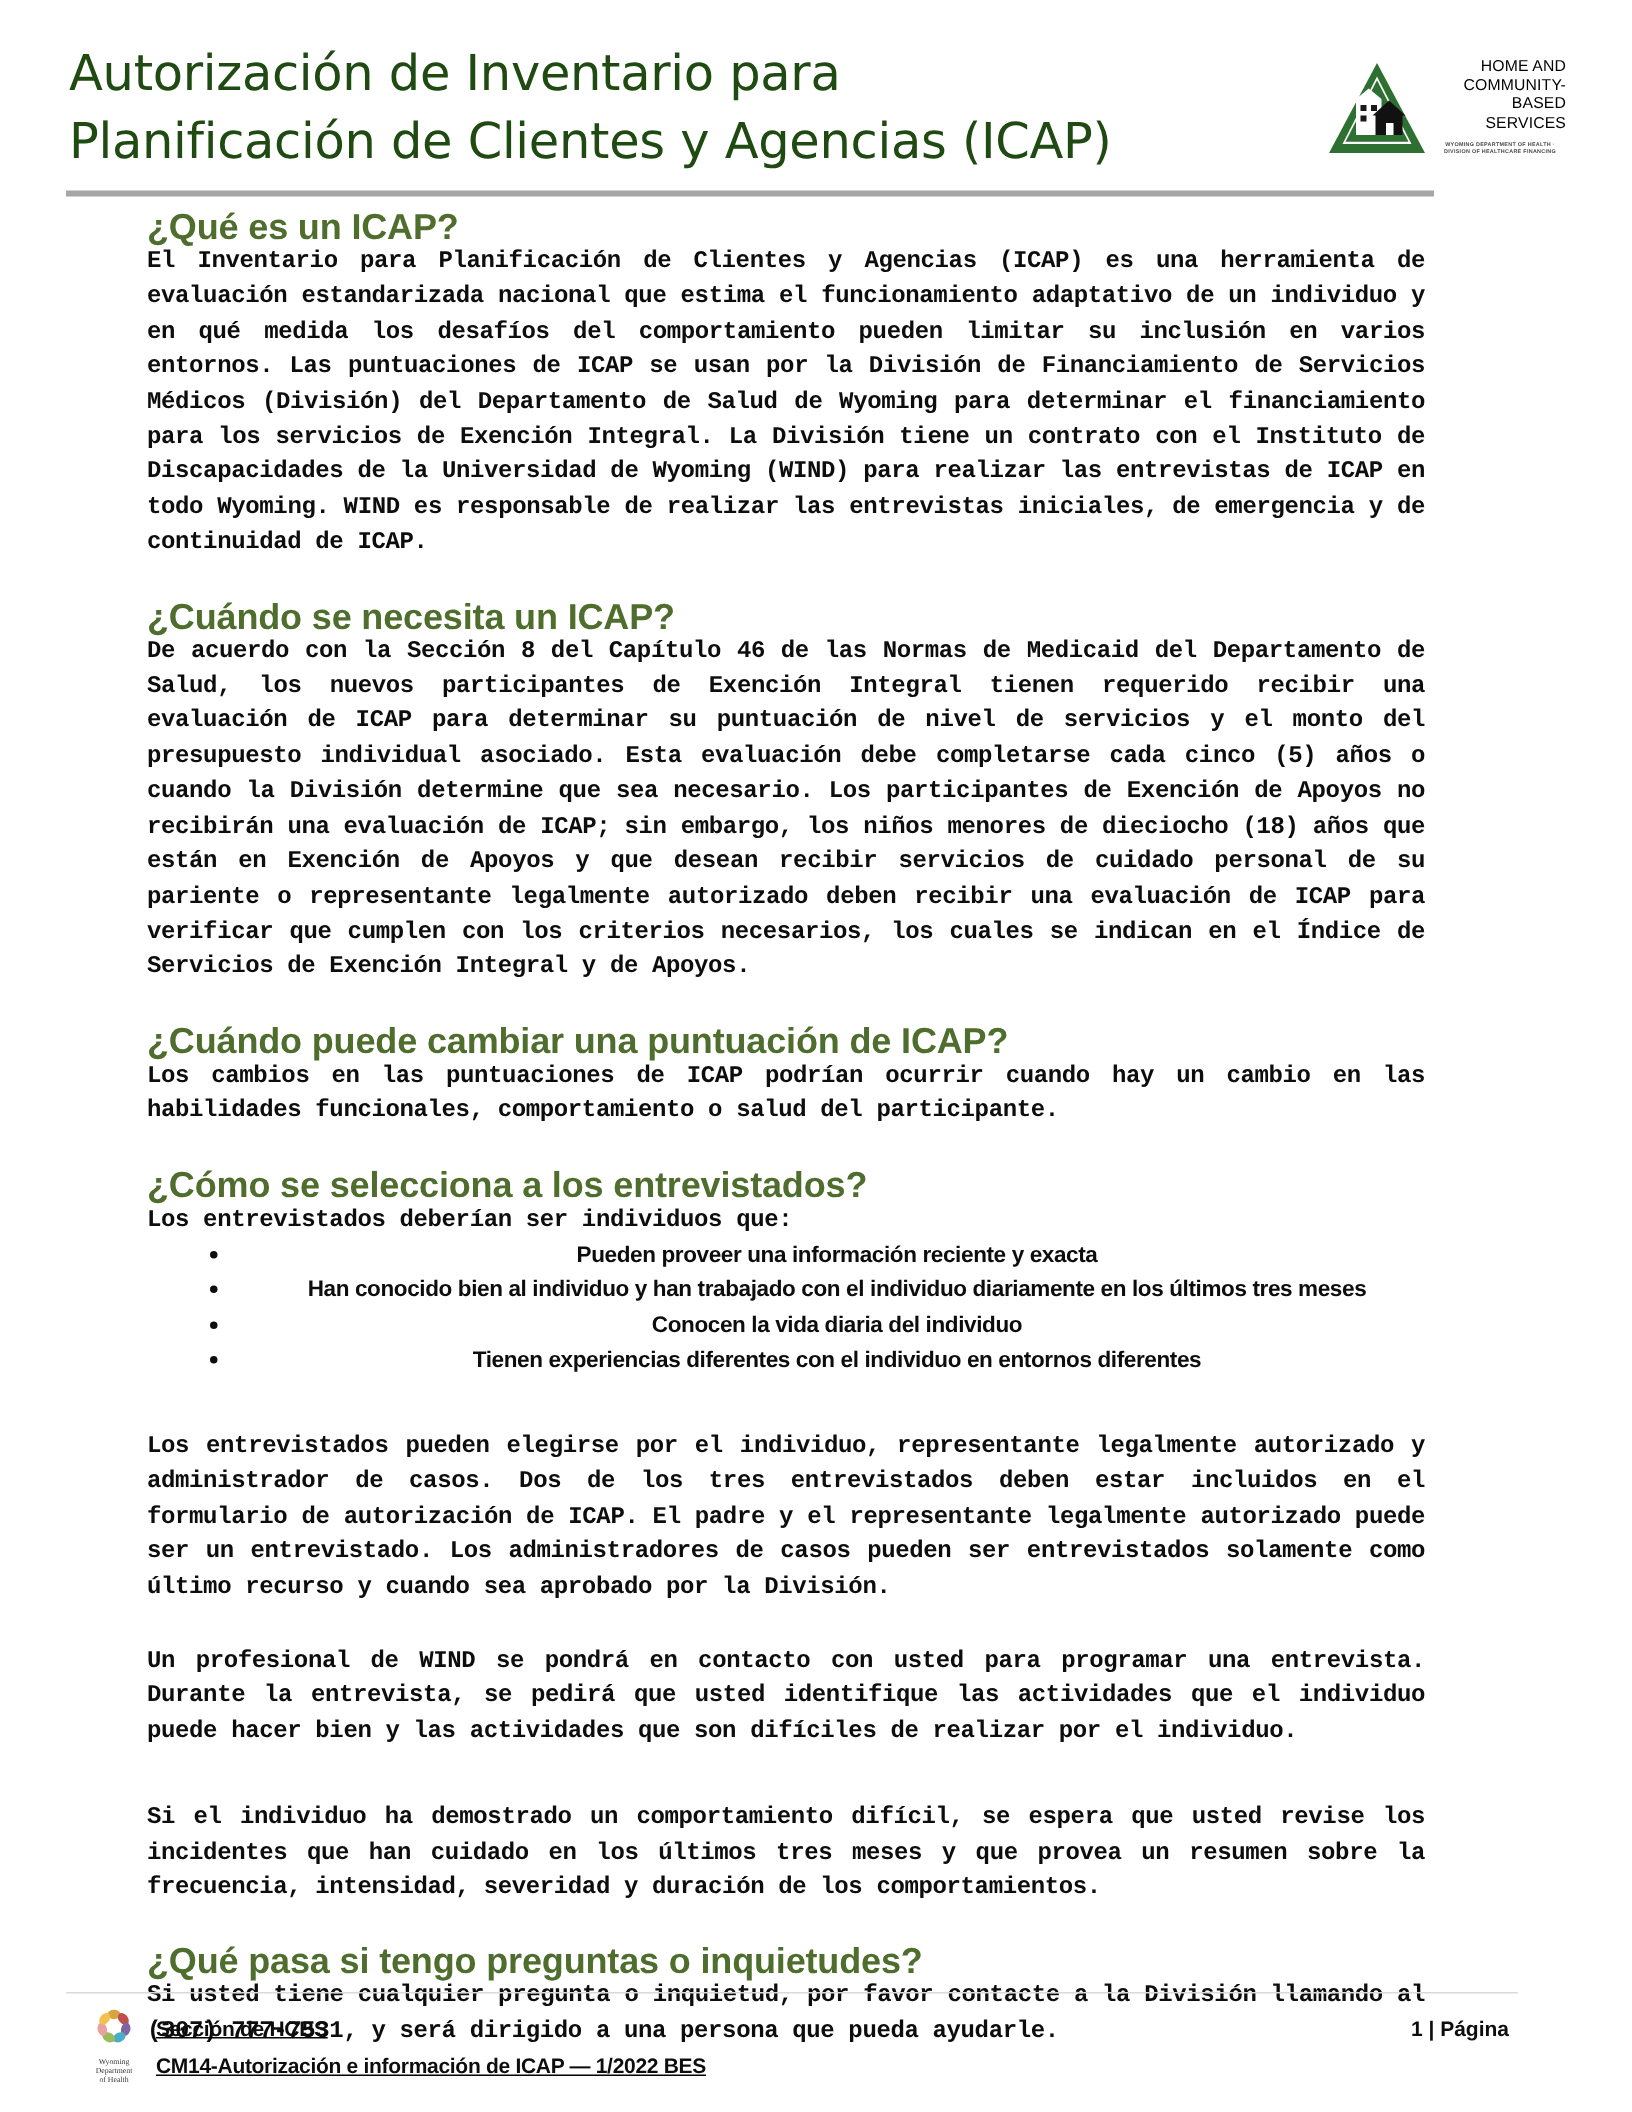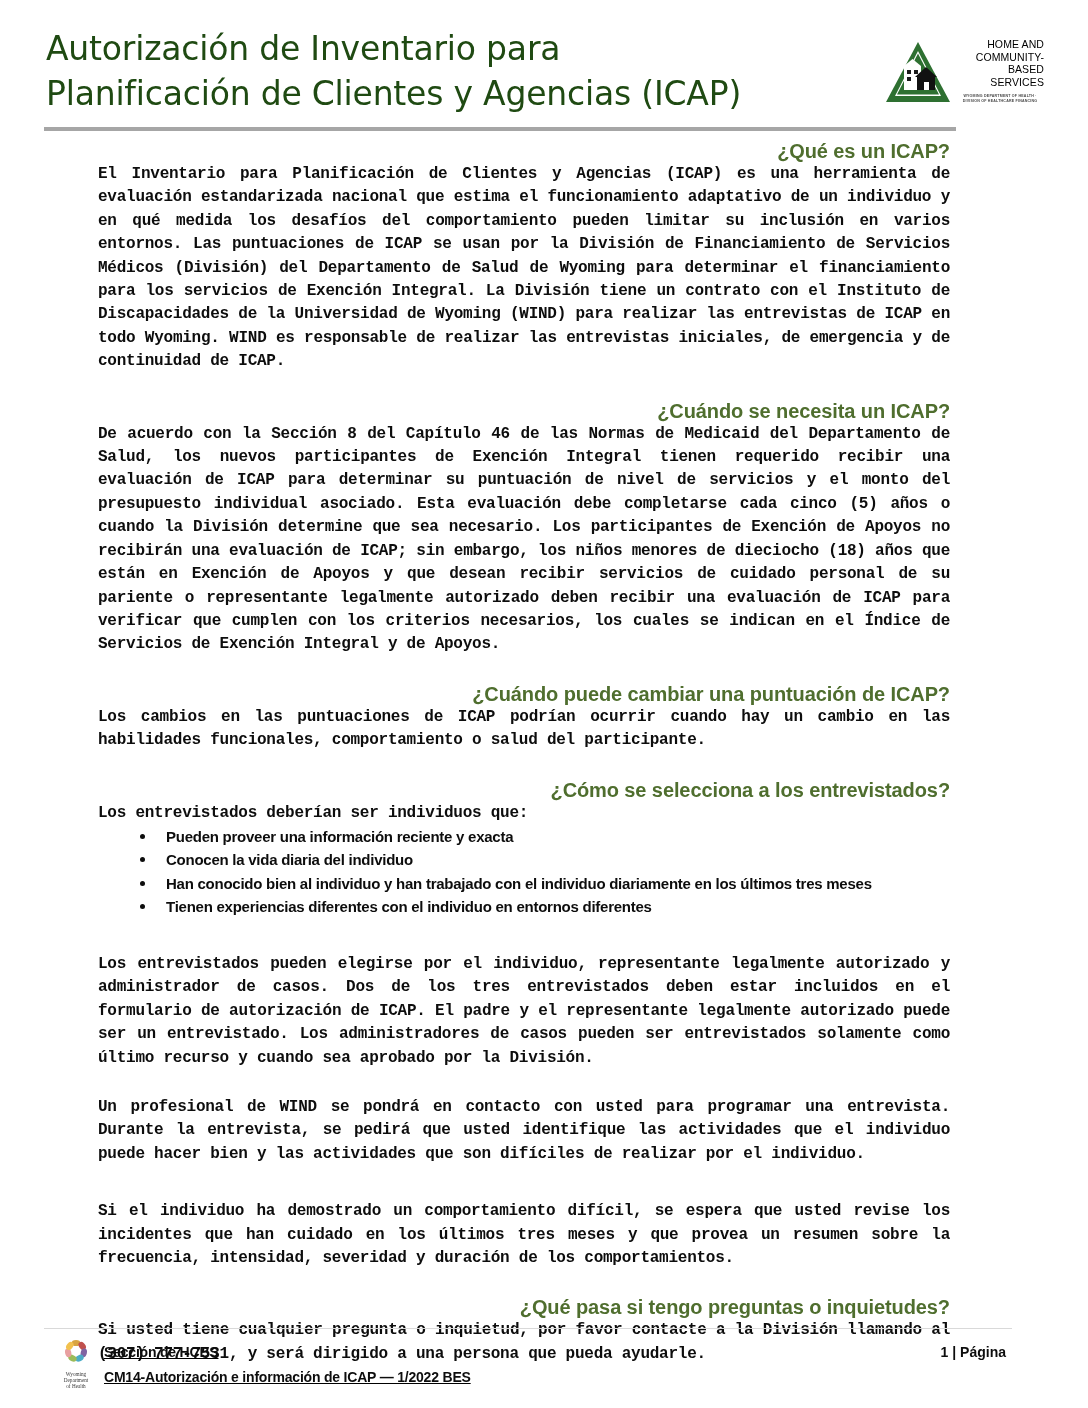--- a/index.html
+++ b/index.html
@@ -99,46 +99,46 @@
   .content {
     position: absolute;
     left: 98px;
     top: 140px;
     width: 852px;
   }
 
   h2.section-heading {
     margin: 0;
     font-family: "Liberation Sans", sans-serif;
-    font-size: 20px;
+    font-size: 24px;
     line-height: 23px;
     font-weight: bold;
     color: #4F6E2E;
     letter-spacing: -0.1px;
-    text-align: right;
   }
 
   p.body-text {
     margin: 0;
     font-family: Liberation Mono, monospace;
     font-size: 16px;
     line-height: 23.4px;
     font-weight: bold;
     color: #0d0d0d;
     text-align: justify;
     letter-spacing: -0.25px;
   }
   p.body-text.no-justify { text-align: left; }
   .gap-md { height: 26px; }
   .gap-lg { height: 34px; }
 
   ul.bullets {
     margin: 0;
     padding: 0;
     list-style: none;
+    text-align: center;
   }
   ul.bullets li {
     position: relative;
     padding-left: 68px;
     font-family: "Liberation Sans", sans-serif;
     font-size: 15px;
     line-height: 23.5px;
     font-weight: bold;
     color: #0d0d0d;
     letter-spacing: -0.25px;
@@ -275,25 +275,25 @@
     <h2 class="section-heading">¿Cómo se selecciona a los entrevistados?</h2>
     <p class="body-text no-justify">Los entrevistados deberían ser individuos que:</p>
 
     <ul class="bullets">
       <li>
         <span class="bullet-dot"></span>
         <span>Pueden proveer una información reciente y exacta</span>
       </li>
       <li>
         <span class="bullet-dot"></span>
-        <span>Conocen la vida diaria del individuo</span>
+        <span>Han conocido bien al individuo y han trabajado con el individuo diariamente en los últimos tres meses</span>
       </li>
       <li>
         <span class="bullet-dot"></span>
-        <span>Han conocido bien al individuo y han trabajado con el individuo diariamente en los últimos tres meses</span>
+        <span>Conocen la vida diaria del individuo</span>
       </li>
       <li>
         <span class="bullet-dot"></span>
         <span>Tienen experiencias diferentes con el individuo en entornos diferentes</span>
       </li>
     </ul>
 
     <div class="gap-lg"></div>
 
     <p class="body-text">Los entrevistados pueden elegirse por el individuo, representante legalmente autorizado y administrador de casos. Dos de los tres entrevistados deben estar incluidos en el formulario de autorización de ICAP. El padre y el representante legalmente autorizado puede ser un entrevistado. Los administradores de casos pueden ser entrevistados solamente como último recurso y cuando sea aprobado por la División.</p>

